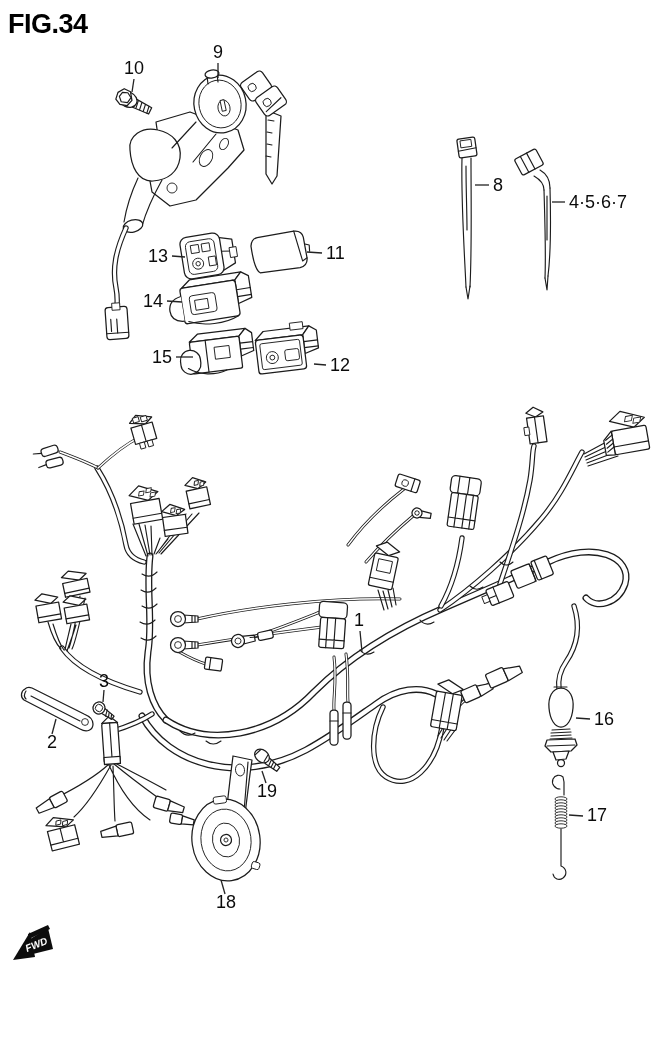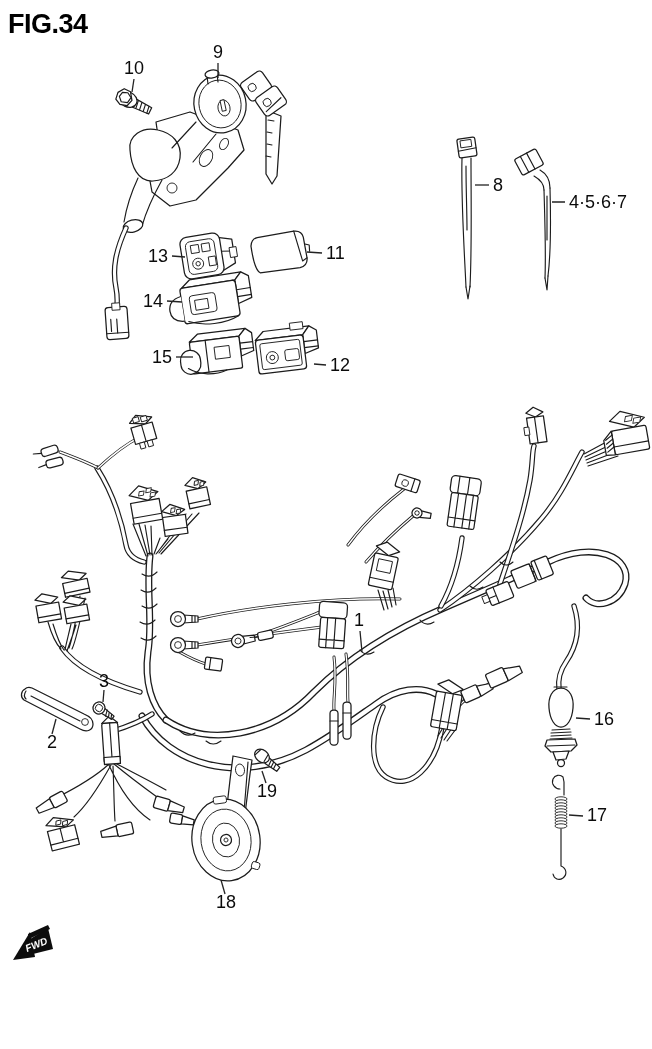--- a/index.html
+++ b/index.html
@@ -1,17 +1,17 @@
 <!DOCTYPE html>
 <html><head>
 <meta charset="utf-8">
 <style>
   html,body{margin:0;padding:0;background:#ffffff;}
   .page{position:relative;width:652px;height:1049px;background:#fff;overflow:hidden;
-        font-family:"Liberation Sans",sans-serif;border-radius:25px;}
+        font-family:"Liberation Sans",sans-serif;}
   svg{display:block}
   .title{font-family:"Liberation Sans",sans-serif;font-size:27px;font-weight:bold;fill:#000;letter-spacing:-0.5px;}
   .lbl{font-family:"Liberation Sans",sans-serif;font-size:18px;fill:#0b0b0b;}
   .leader{stroke:#222;stroke-width:1.3;fill:none;}
   
   .tb{fill:none;stroke:#1c1c1c;stroke-width:7;stroke-linecap:round;stroke-linejoin:round;}
   .tw{fill:none;stroke:#fff;stroke-width:4.4;stroke-linecap:round;stroke-linejoin:round;}
   .tb6{fill:none;stroke:#1c1c1c;stroke-width:5.4;stroke-linecap:round;}
   .tw6{fill:none;stroke:#fff;stroke-width:3.1;stroke-linecap:round;}
   .wb{fill:none;stroke:#1c1c1c;stroke-width:3;stroke-linecap:round;}

